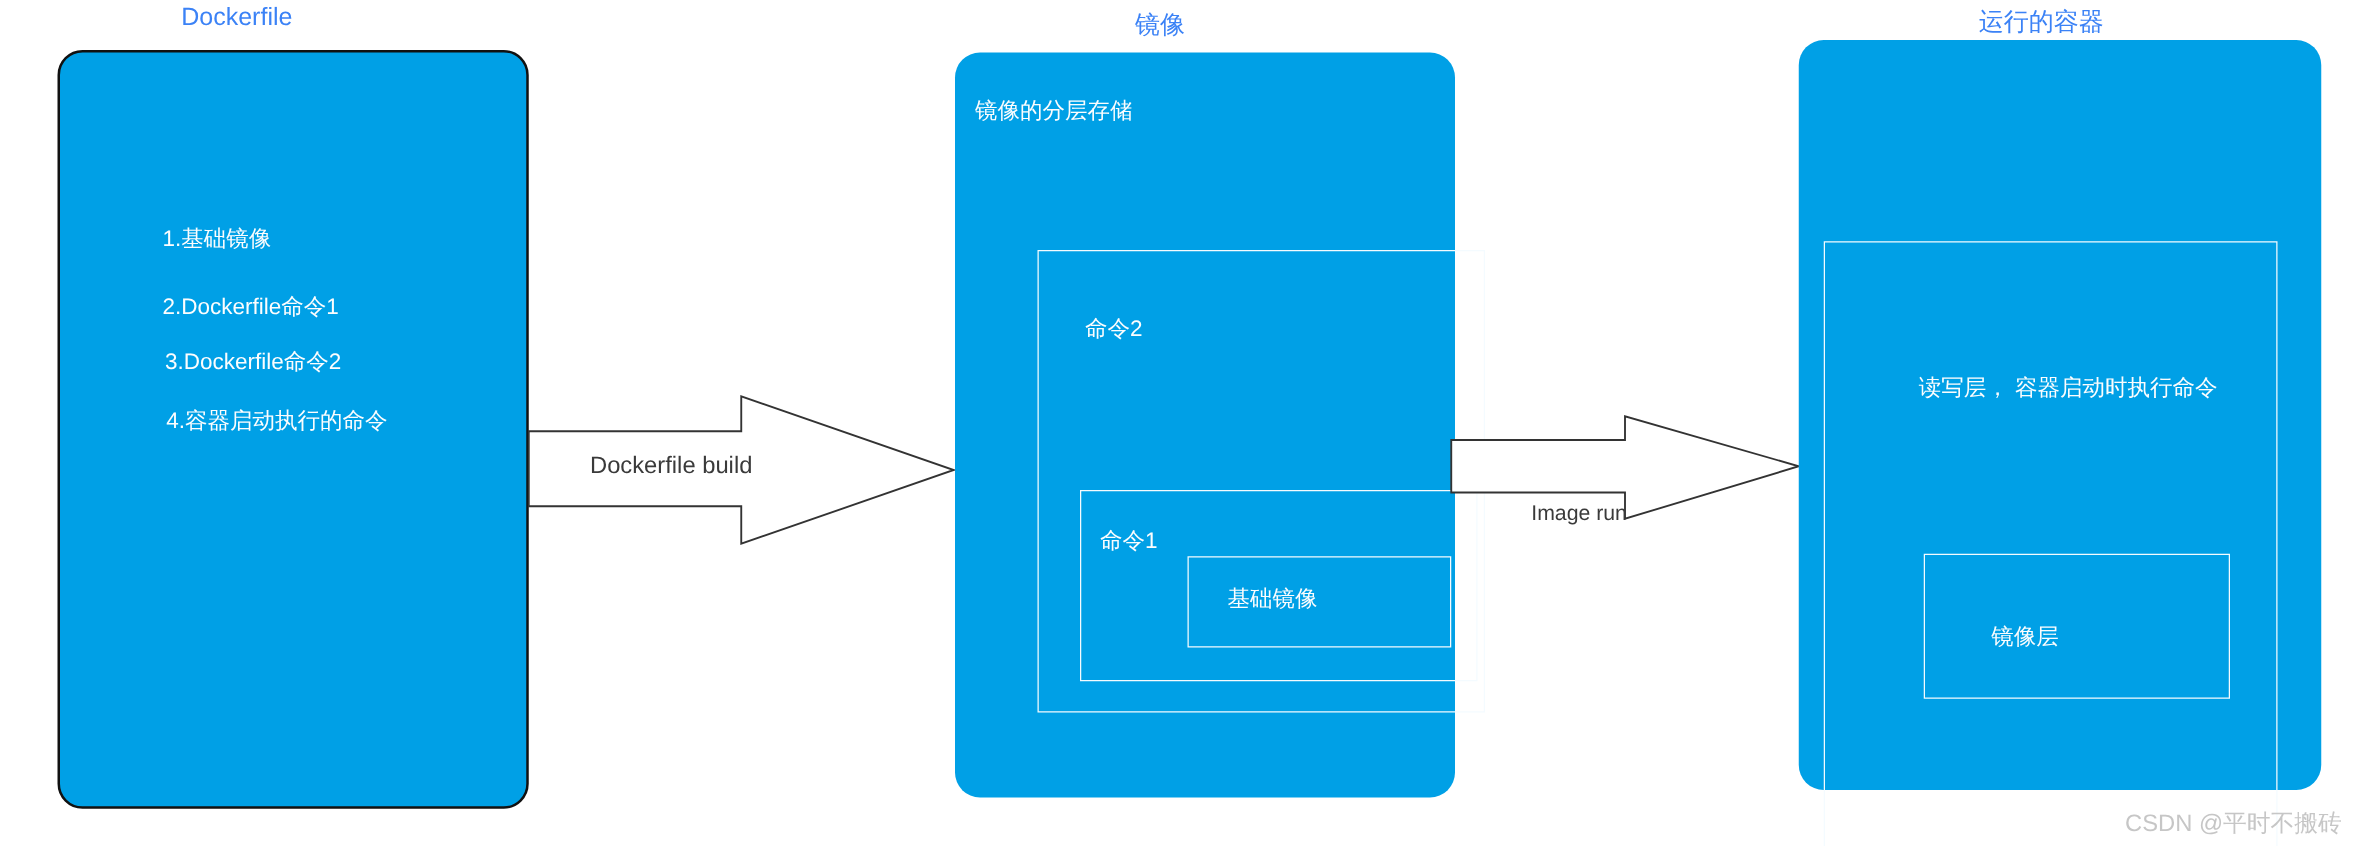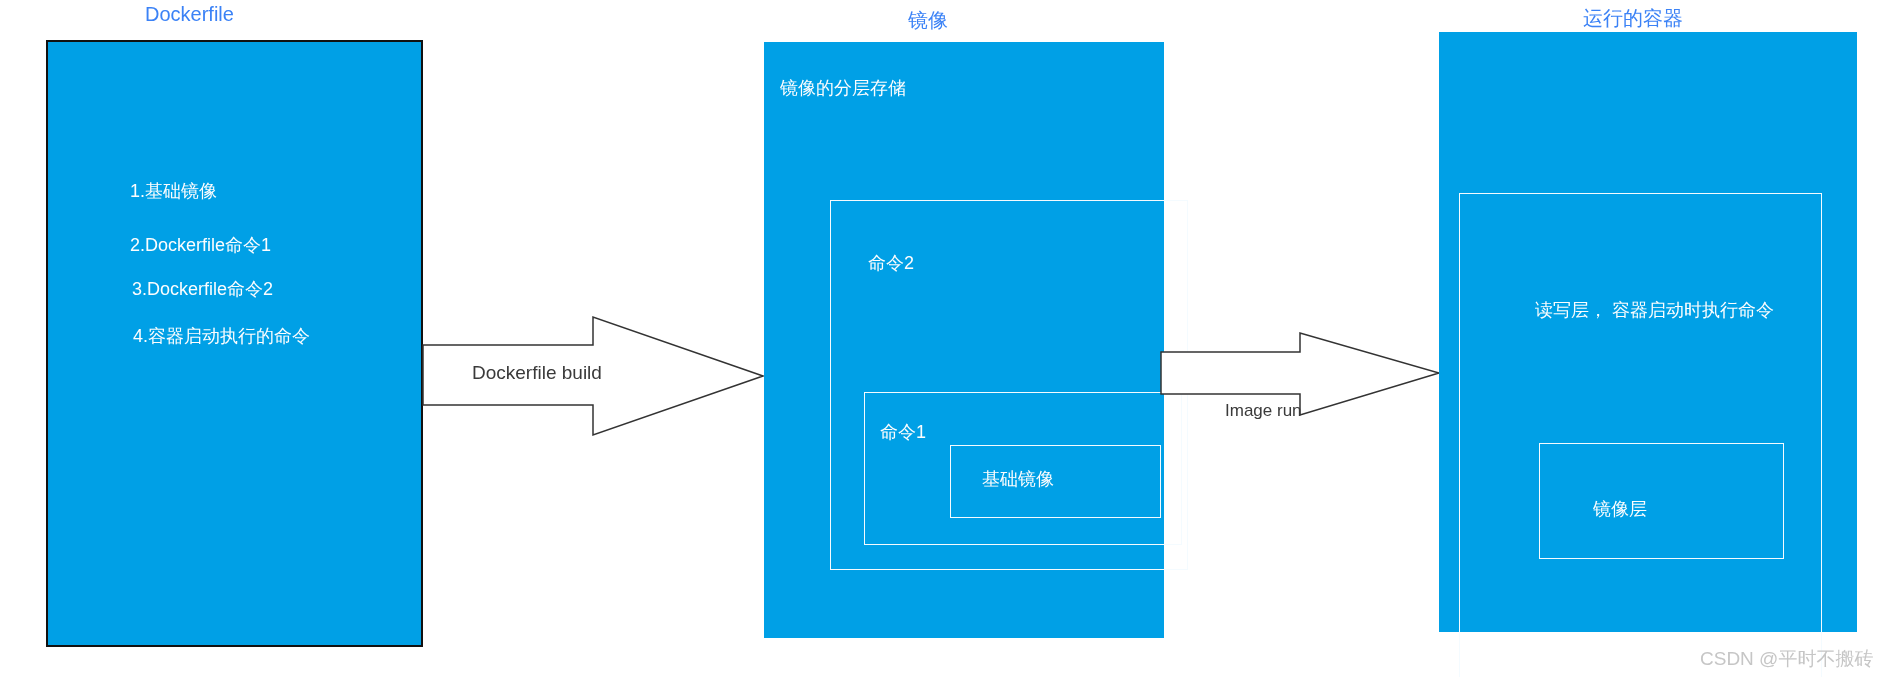--- a/index.html
+++ b/index.html
@@ -15,20 +15,21 @@
     position: absolute;
     font-size: 20px;
     color: #3b82f6;
     white-space: nowrap;
     line-height: 24px;
   }
   .bluebox {
     position: absolute;
     background: #00A0E6;
     box-sizing: border-box;
+    border-radius: 20px;
   }
   .bordered { border: 2px solid #111111; padding-left: 28px; }
   .innerbox {
     position: absolute;
     border: 1.5px solid #f4fbff;
     box-sizing: border-box;
   }
   .wlabel {
     position: absolute;
     color: #fcfdfe;

